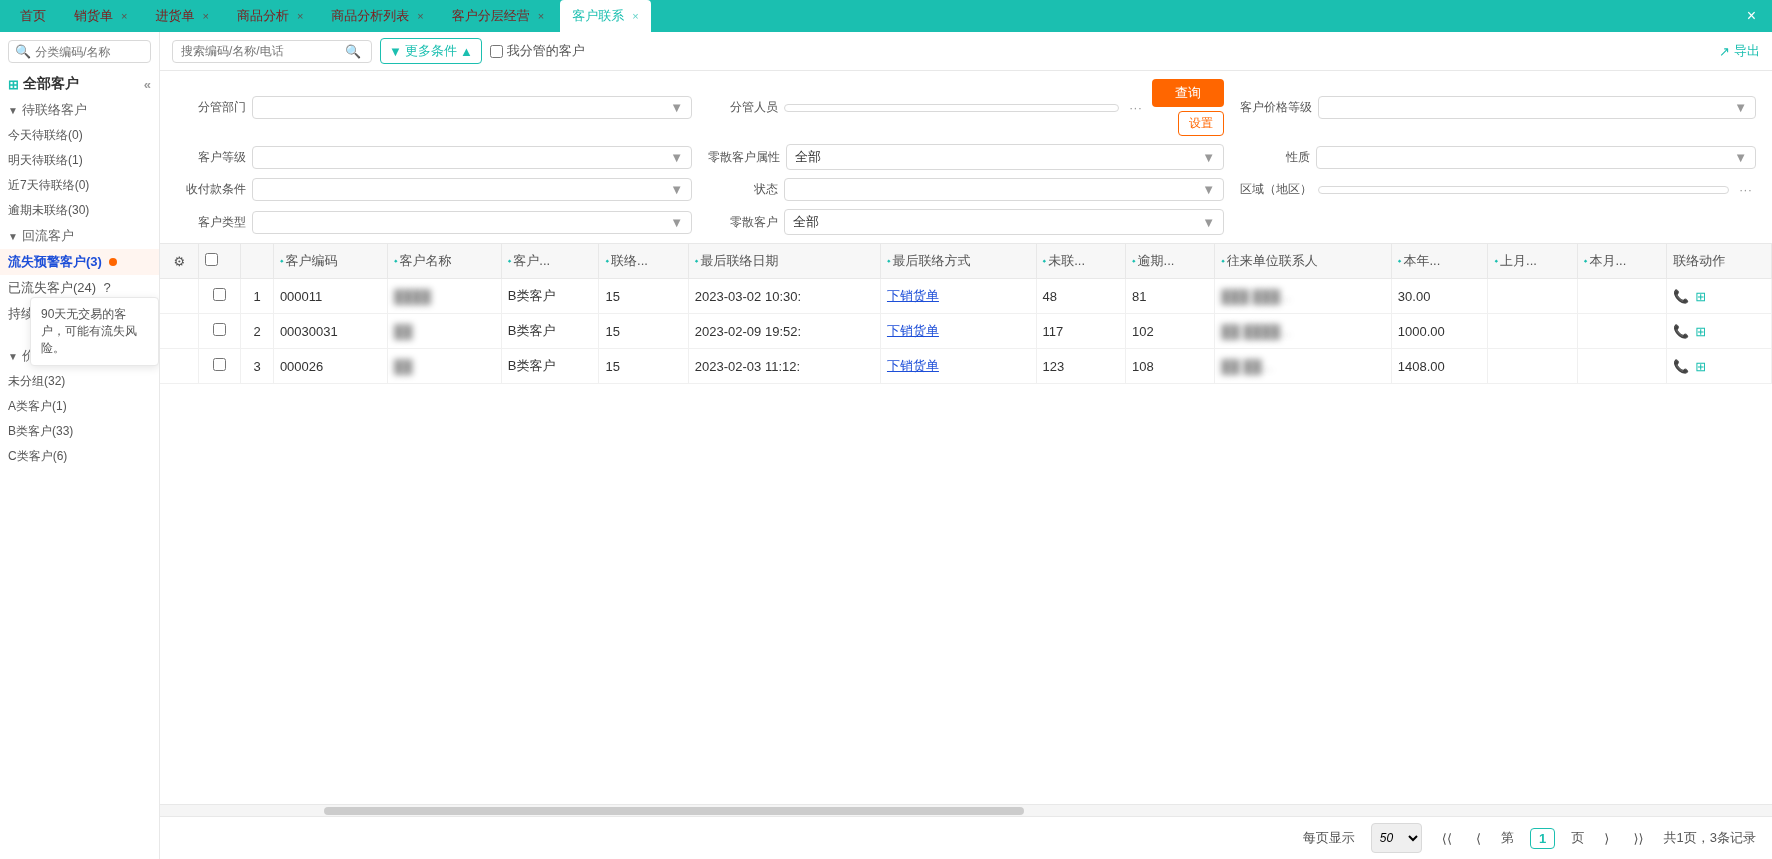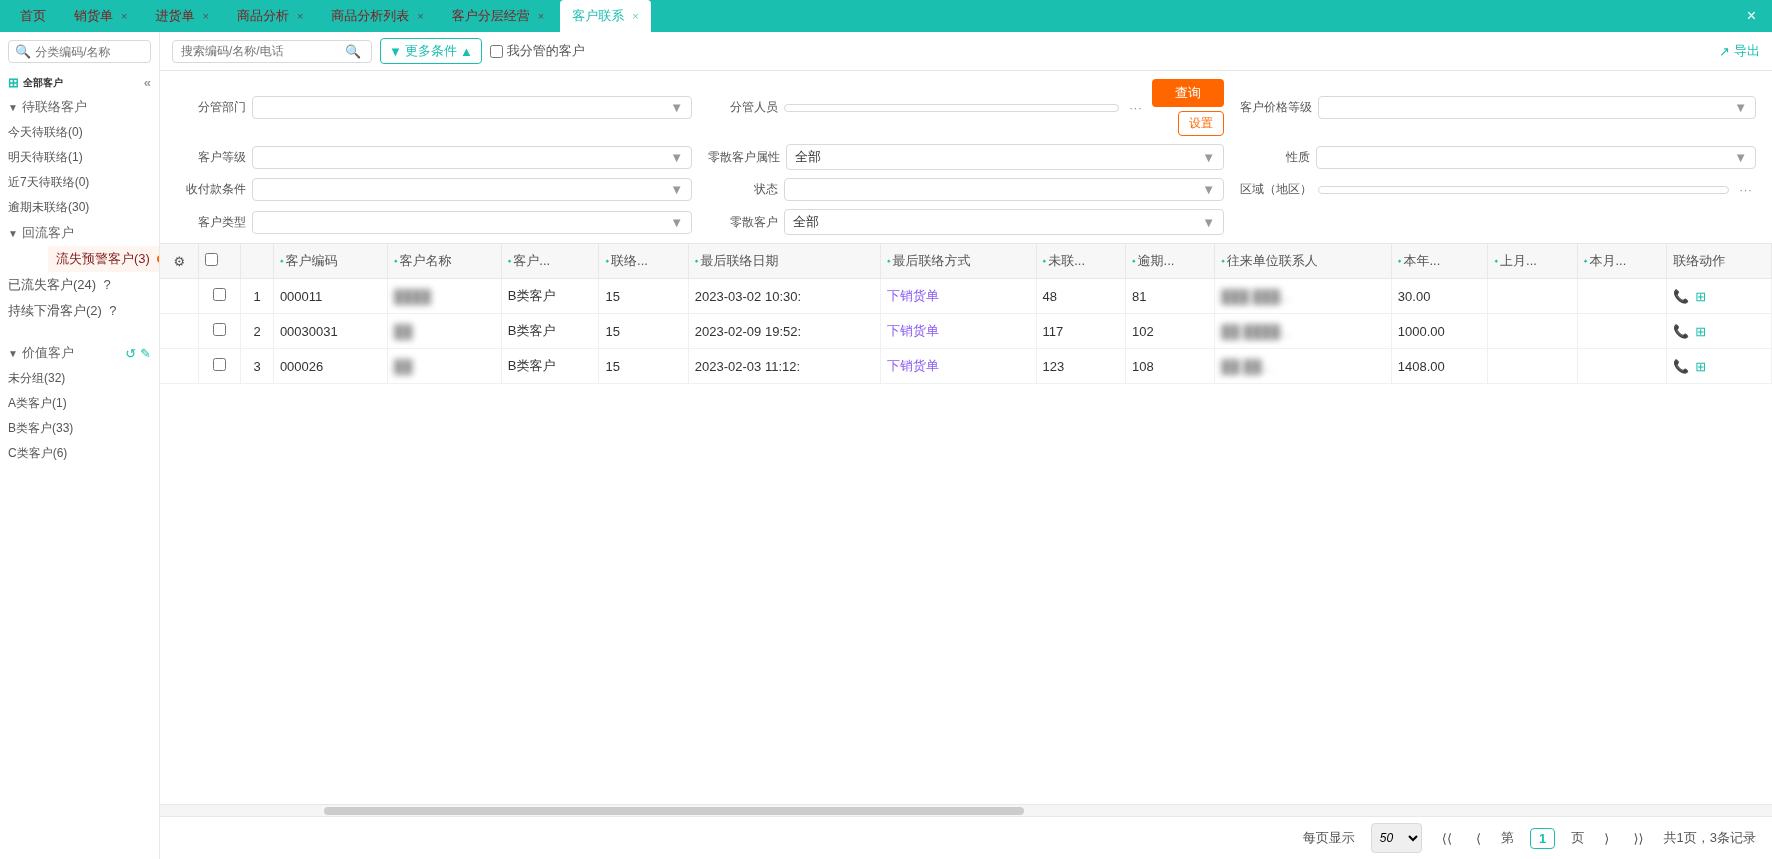--- a/index.html
+++ b/index.html
@@ -100,21 +100,21 @@
     }
     .sidebar-group-title .arrow { font-size: 10px; }
 
     .sidebar-item {
       padding: 4px 8px 4px 8px;
       color: #555;
       font-size: 12px;
       cursor: pointer;
       white-space: nowrap;
     }
-    .sidebar-item.active { color: #7f1d1d; font-weight: normal; background: #fff5f0; margin-left: 48px; }
+    .sidebar-item.active { color: #1d4ed8; font-weight: bold; background: #fff5f0; }
 
     .tooltip-box {
       position: absolute;
       left: 30px;
       top: 265px;
       background: #fff;
       border: 1px solid #e8e8e8;
       border-radius: 4px;
       padding: 8px 10px;
       font-size: 12px;
@@ -293,21 +293,21 @@
     }
     tbody td {
       padding: 8px 6px;
       border-right: 1px solid #f0f0f0;
       color: #333;
       white-space: nowrap;
     }
     tbody td:first-child, tbody td:nth-child(2), tbody td:nth-child(3) {
       text-align: center;
     }
-    .link-text { color: #8b5cf6; cursor: pointer; }
+    .link-text { color: #1d4ed8; cursor: pointer; text-decoration: underline; }
     .blurred { color: transparent; text-shadow: 0 0 6px rgba(0,0,0,0.4); user-select: none; }
     .action-icons { display: flex; gap: 6px; color: #1bbfb0; cursor: pointer; }
     .col-header-with-sort {
       display: flex;
       align-items: center;
       gap: 2px;
     }
     .sort-icon { color: #1bbfb0; font-size: 10px; }
 
     
@@ -401,21 +401,21 @@
 <div class="main-layout">
 
   <div class="sidebar" style="position:relative;">
     <div class="sidebar-search">
       <span class="sidebar-search-icon">🔍</span>
       <input type="text" placeholder="分类编码/名称" style="">
     </div>
     <div class="sidebar-header">
       <div style="display:flex;align-items:center;gap:4px;">
         <span class="sidebar-header-icon">⊞</span>
-        <span style="font-size:10px;">全部客户</span>
+        <span style="font-size:14px;">全部客户</span>
       </div>
       <span class="sidebar-collapse-btn">«</span>
     </div>
 
     <div class="sidebar-group-title">
       <span class="arrow">▼</span>
       <span>待联络客户</span>
     </div>
     <div class="sidebar-item">今天待联络(0)</div>
     <div class="sidebar-item">明天待联络(1)</div>
@@ -432,20 +432,21 @@
     </div>
     <div class="sidebar-item">
       <span>已流失客户(24)</span>
       <span style="margin-left:4px;">?</span>
     </div>
     <div class="sidebar-item">
       <span>持续下滑客户(2)</span>
       <span style="margin-left:4px;">?</span>
     </div>
 
+    <div class="tooltip-box">90天无交易的客户，可能有流失风险。</div>
 
     <div class="sidebar-group-title" style="margin-top:16px;">
       <span class="arrow">▼</span>
       <span>价值客户</span>
       <span style="margin-left:auto;color:#1bbfb0;cursor:pointer;">↺</span>
       <span style="color:#1bbfb0;cursor:pointer;">✎</span>
     </div>
     <div class="sidebar-item">未分组(32)</div>
     <div class="sidebar-item">A类客户(1)</div>
     <div class="sidebar-item">B类客户(33)</div>

